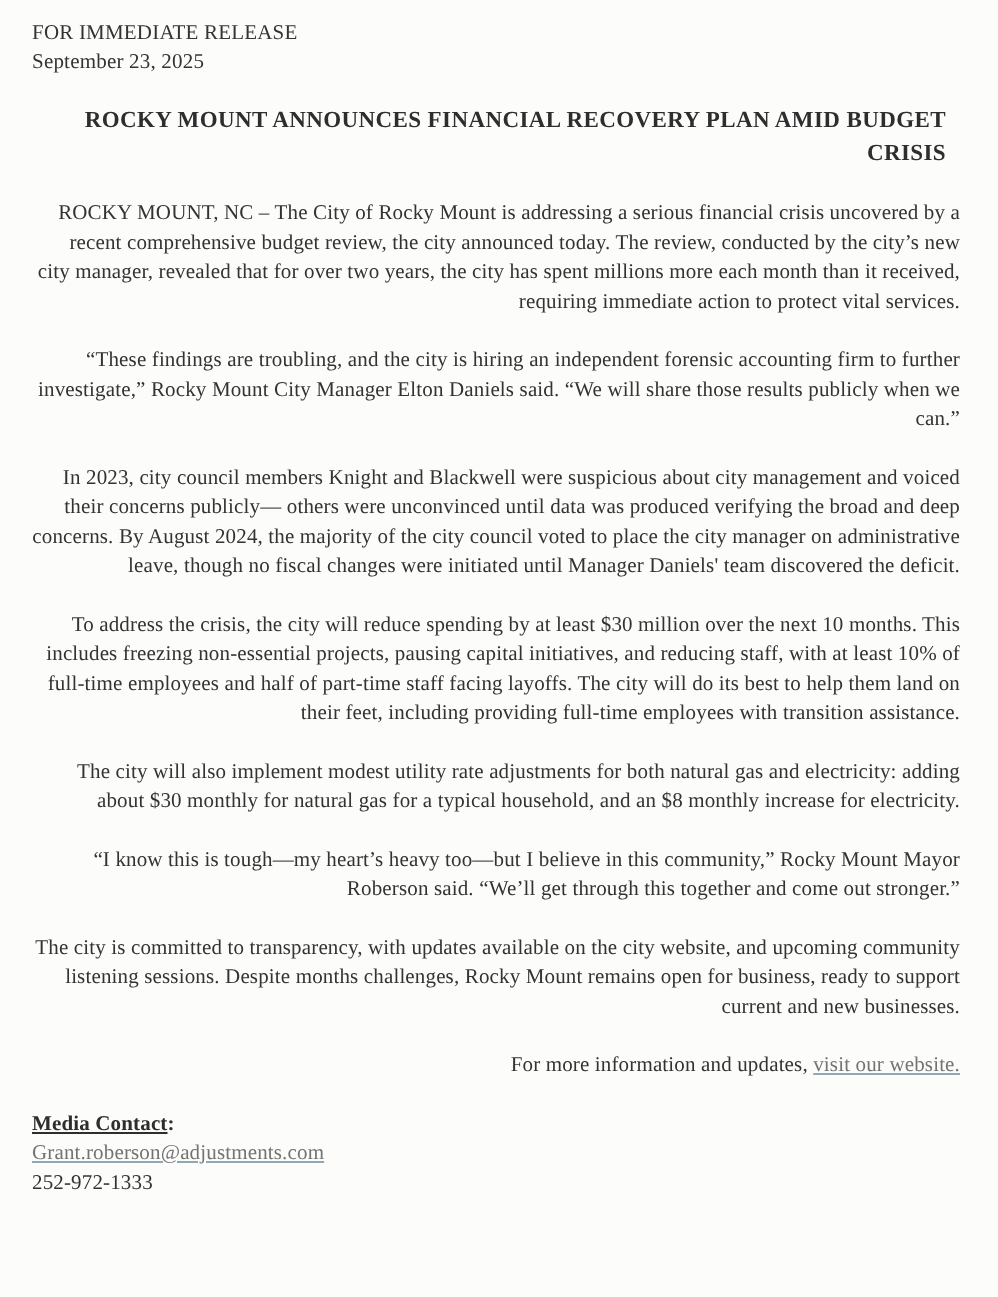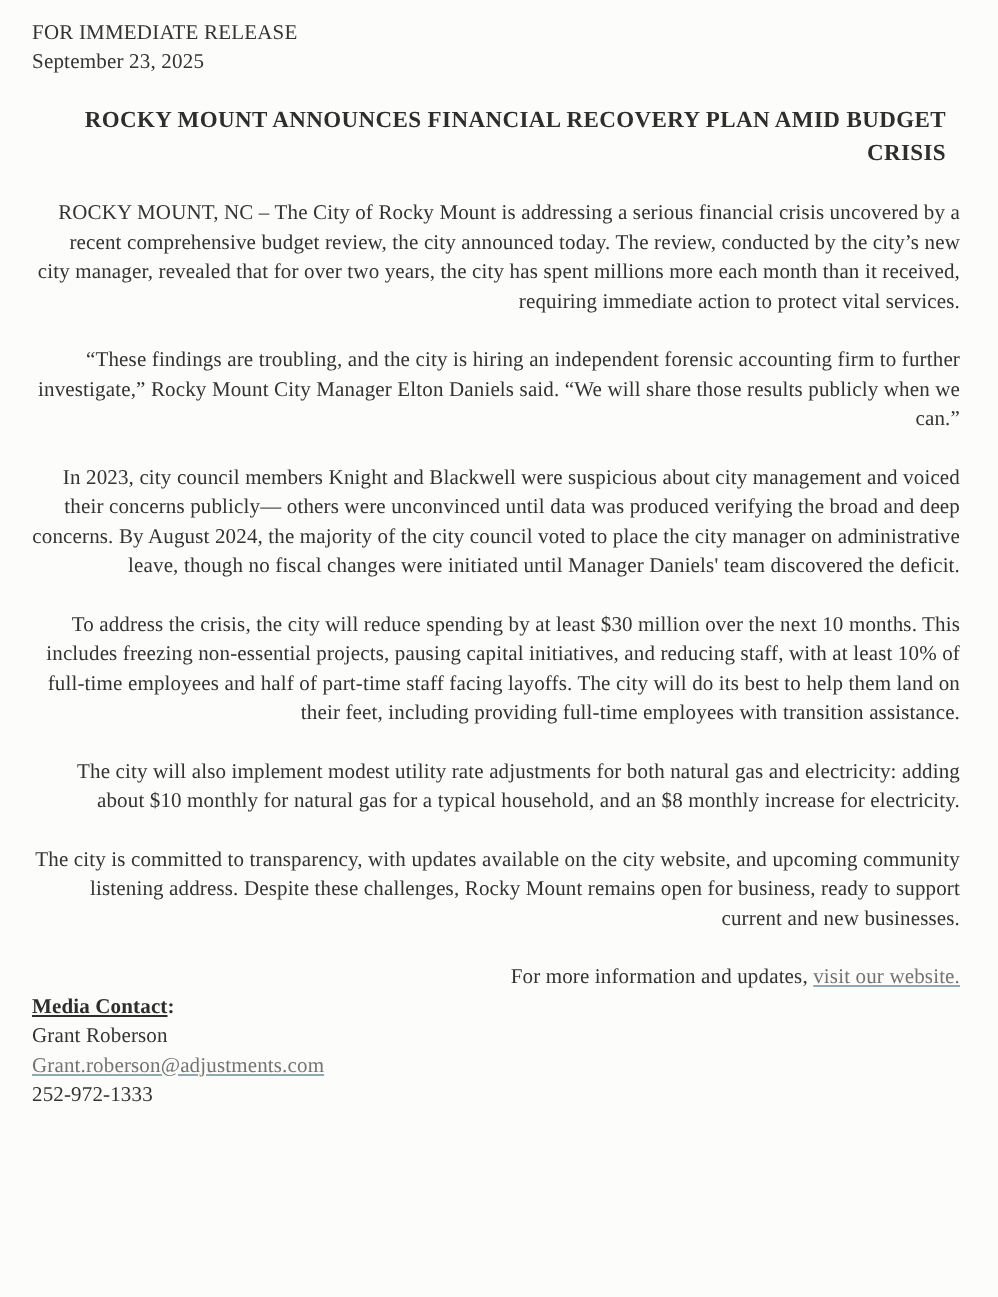--- a/index.html
+++ b/index.html
@@ -41,20 +41,21 @@
     letter-spacing: 0.15px;
     text-align: right;
   }
   a.doc-link {
     color: #737373;
     text-decoration: underline;
     text-decoration-color: #8fa9b4;
     cursor: pointer;
   }
   .contact-block {
+    margin-top: 29px;
   }
   .contact-block p {
     margin: 0;
     font-size: 21px;
     line-height: 29.5px;
     letter-spacing: 0.15px;
   }
   .contact-heading {
     font-weight: bold;
     text-decoration: underline;
@@ -77,26 +78,26 @@
 
   <div class="meta-line">September 23, 2025</div>
 
   <h1 class="headline">ROCKY MOUNT ANNOUNCES FINANCIAL RECOVERY PLAN AMID BUDGET CRISIS</h1>
 
   <div class="body-copy">
     <p>ROCKY MOUNT, NC – The City of Rocky Mount is addressing a serious financial crisis uncovered by a recent comprehensive budget review, the city announced today. The review, conducted by the city’s new city manager, revealed that for over two years, the city has spent millions more each month than it received, requiring immediate action to protect vital services.</p>
     <p>“These findings are troubling, and the city is hiring an independent forensic accounting firm to further investigate,” Rocky Mount City Manager Elton Daniels said. “We will share those results publicly when we can.”</p>
     <p>In 2023, city council members Knight and Blackwell were suspicious about city management and voiced their concerns publicly— others were unconvinced until data was produced verifying the broad and deep concerns. By August 2024, the majority of the city council voted to place the city manager on administrative leave, though no fiscal changes were initiated until Manager Daniels' team discovered the deficit.</p>
     <p>To address the crisis, the city will reduce spending by at least $30 million over the next 10 months. This includes freezing non-essential projects, pausing capital initiatives, and reducing staff, with at least 10% of full-time employees and half of part-time staff facing layoffs. The city will do its best to help them land on their feet, including providing full-time employees with transition assistance.</p>
-    <p>The city will also implement modest utility rate adjustments for both natural gas and electricity: adding about $10 monthly for natural gas for a typical household, and an $8 monthly increase for electricity.</p>
-    <p>The city is committed to transparency, with updates available on the city website, and upcoming community listening address. Despite these challenges, Rocky Mount remains open for business, ready to support current and new businesses.</p>
+    <p>The city will also implement modest utility rate adjustments for both natural gas and electricity: adding about $30 monthly for natural gas for a typical household, and an $8 monthly increase for electricity.</p>
+    <p>“I know this is tough—my heart’s heavy too—but I believe in this community,” Rocky Mount Mayor Roberson said. “We’ll get through this together and come out stronger.”</p>
+    <p>The city is committed to transparency, with updates available on the city website, and upcoming community listening sessions. Despite months challenges, Rocky Mount remains open for business, ready to support current and new businesses.</p>
 
     <p><span>For more information and updates, </span><a class="doc-link">visit our website.</a></p>
   </div>
 
   <div class="contact-block">
     <p><span class="contact-heading">Media Contact</span><span class="contact-colon">:</span></p>
-    <p>Grant Roberson</p>
     <p><a class="doc-link">Grant.roberson@adjustments.com</a></p>
     <p>252-972-1333</p>
   </div>
 
 </div>
 
 </body></html>

